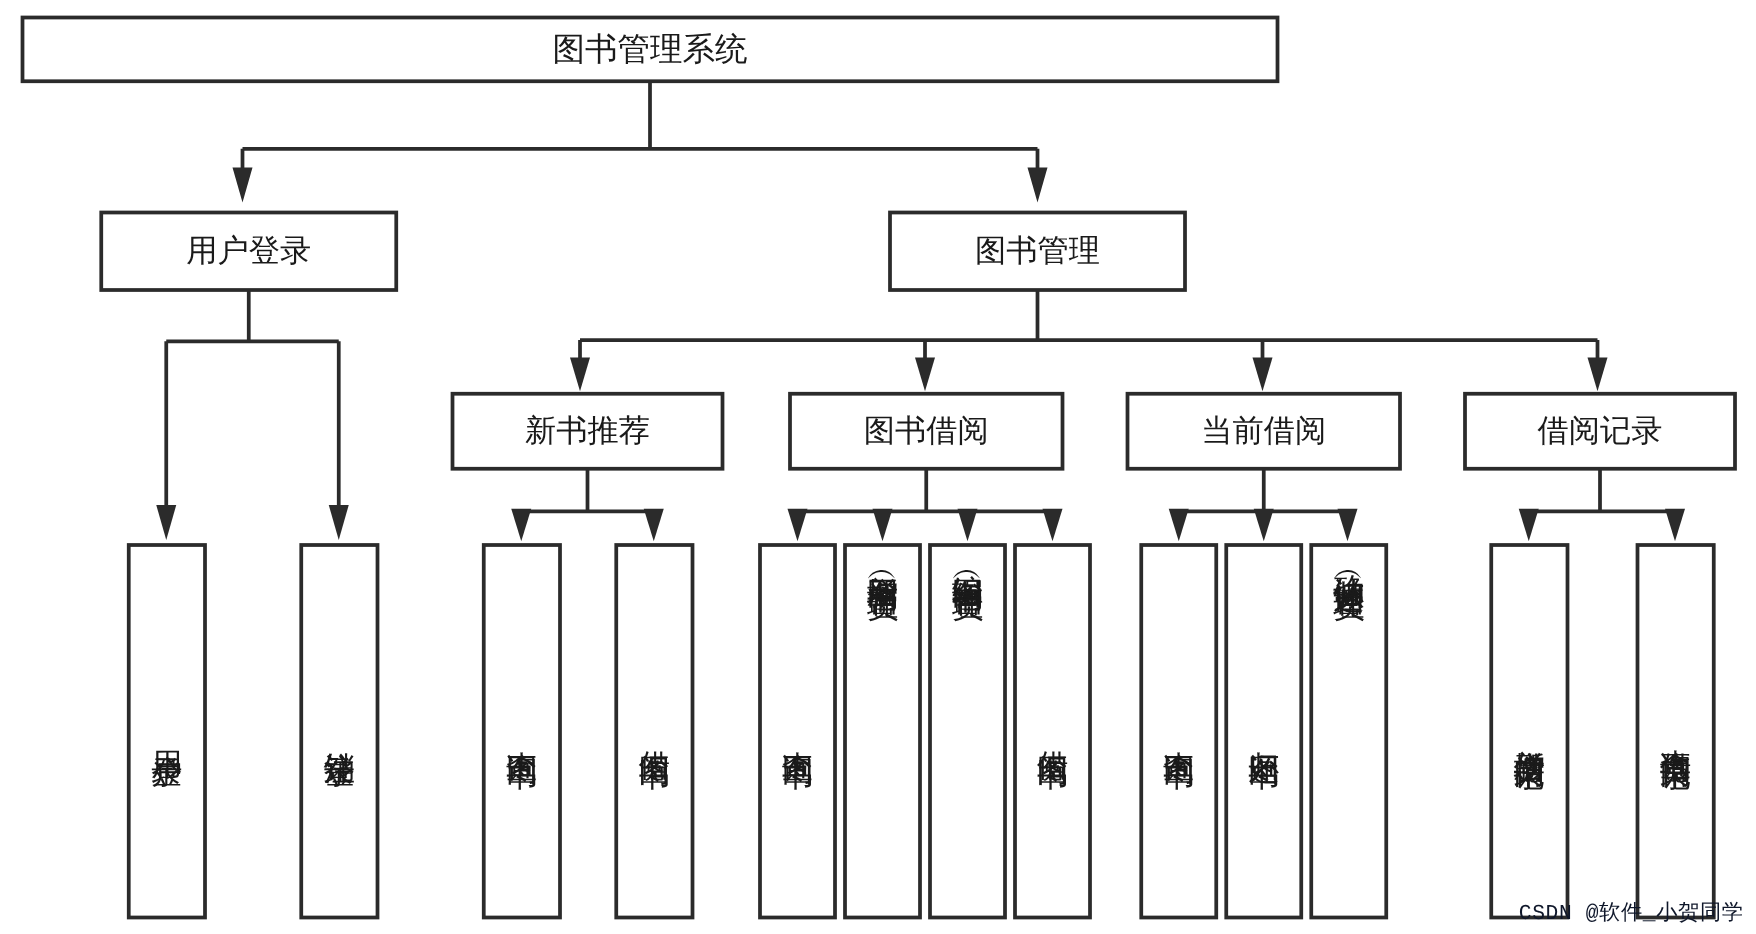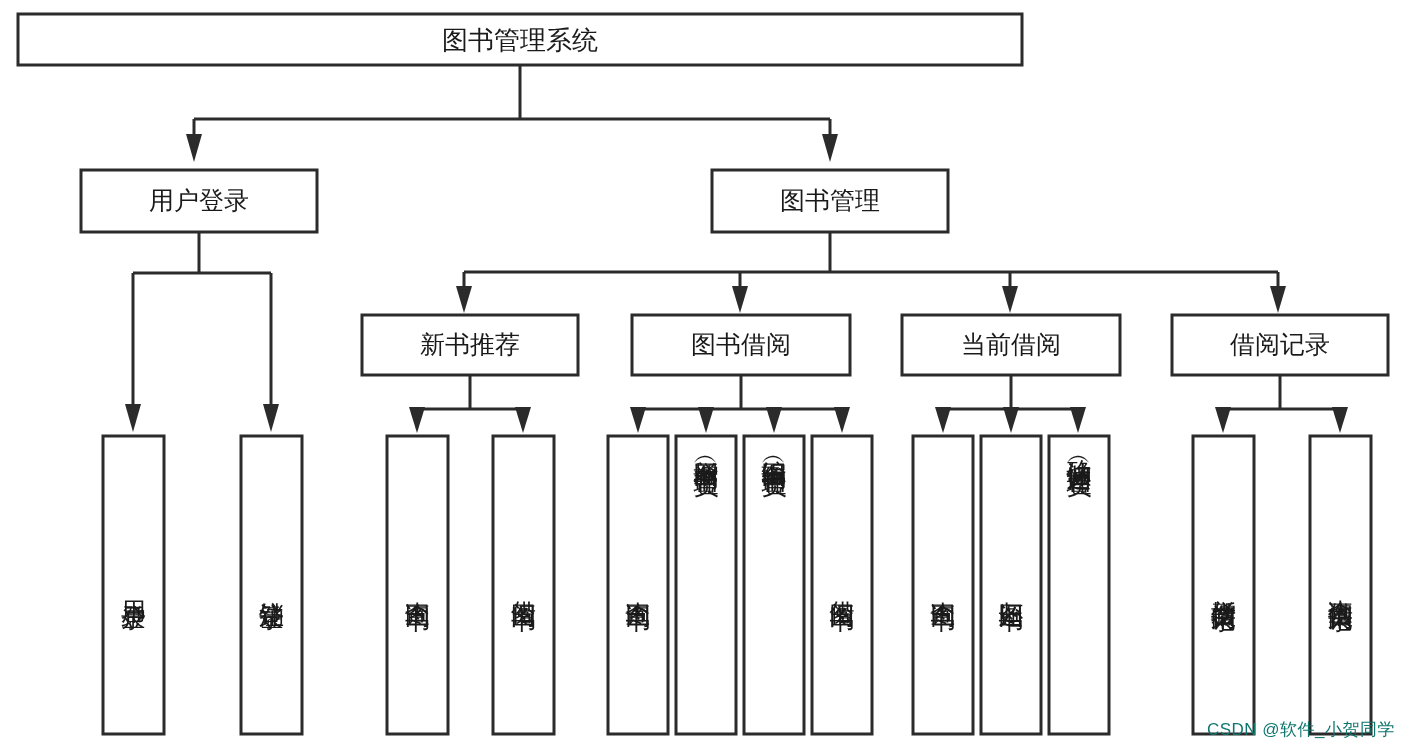--- a/index.html
+++ b/index.html
@@ -69,23 +69,23 @@
     line-height: 1.08;
     letter-spacing: 2px;
     color: #1a1a1a;
     white-space: nowrap;
     text-align: center;
   }
   .watermark {
     position: absolute;
     right: 10px;
     bottom: 6px;
-    font-family: Liberation Sans, sans-serif;
+    font-family: Liberation Mono, monospace;
     font-size: 17px;
-    color: #0f766e;
+    color: #0f172a;
     letter-spacing: 0.5px;
     white-space: nowrap;
   }
 </style>
 </head>
 <body>
 
 <div id="diagram-root">
 
   <svg id="flowchart" viewBox="0 0 1405 747">

